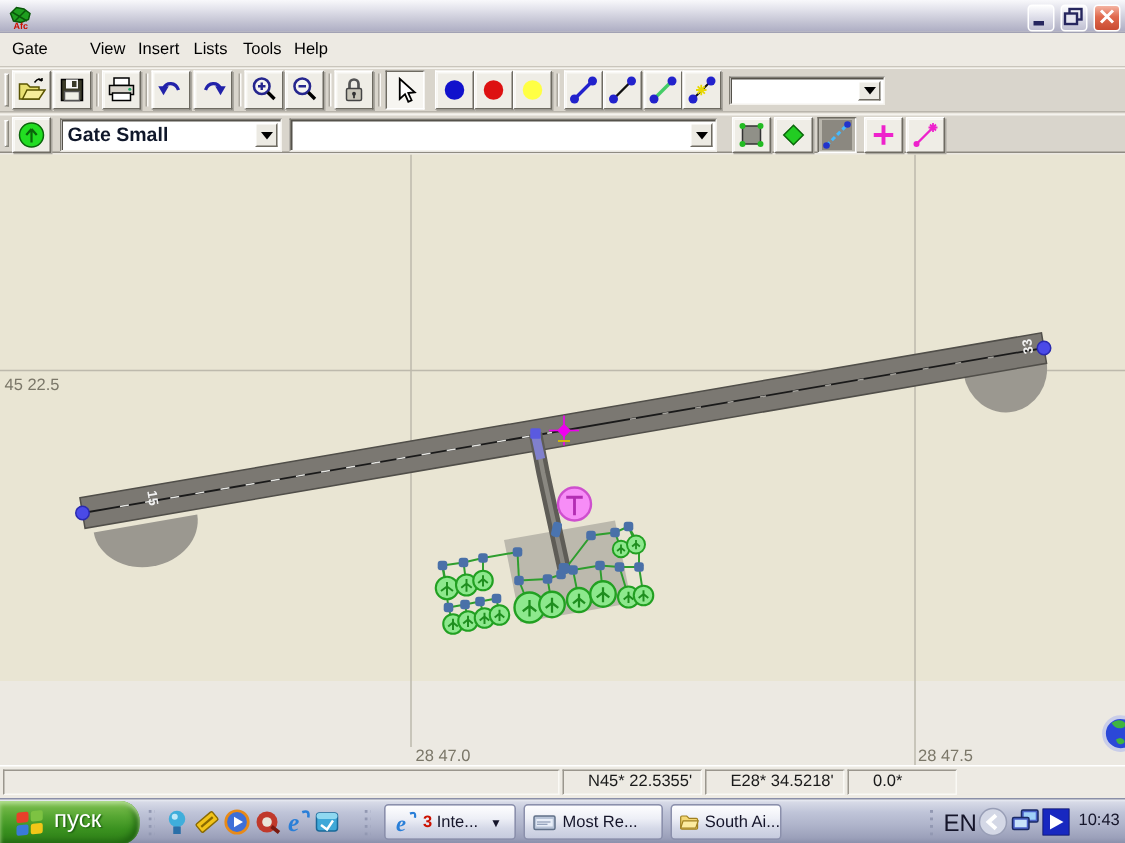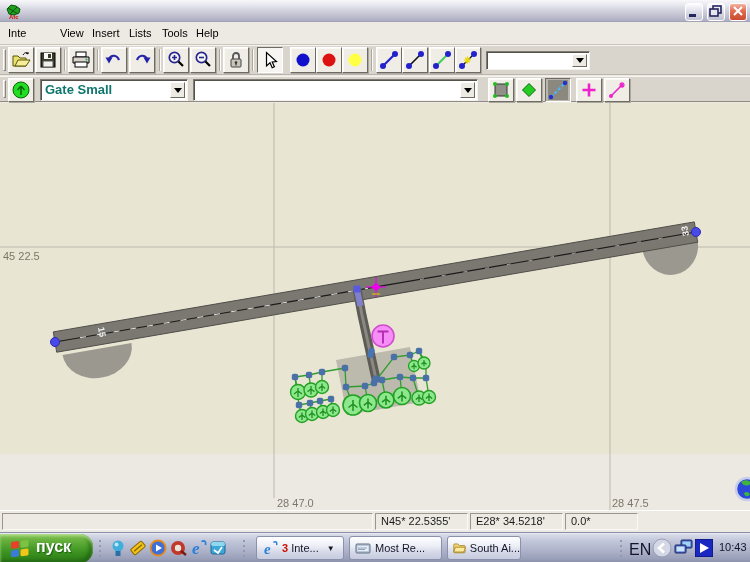--- a/index.html
+++ b/index.html
@@ -15,23 +15,23 @@
 #tb2{top:76px;height:26px;border-top:1px solid #F5F3EE;border-bottom:1px solid #8F8B82;}
 .grip{position:absolute;left:3px;top:3px;bottom:3px;width:3px;border-left:1px solid #FFF;border-top:1px solid #FFF;border-right:1px solid #8A877E;border-bottom:1px solid #8A877E;}
 .tbtn{position:absolute;width:26px;height:26px;background:#EFEDE6;border:1px solid;border-color:#FFFFFF #6E6B62 #6E6B62 #FFFFFF;box-shadow:inset 1px 1px 0 #FAF9F6, 1px 1px 0 #ABA8A0;display:flex;align-items:center;justify-content:center;}
 .tbtn.pressed{background:#F6F5F1;border-color:#6E6B62 #FFFFFF #FFFFFF #6E6B62;box-shadow:none;}
 .tbtn.gpressed{background:#B9B6AD;border-color:#6E6B62 #FFFFFF #FFFFFF #6E6B62;box-shadow:none;}
 .combo{position:absolute;background:#FFF;border:1px solid;border-color:#7E7B72 #F4F2ED #F4F2ED #7E7B72;box-shadow:inset 1px 1px 0 #55524B;}
 .carrow{position:absolute;right:2px;top:2px;bottom:2px;width:15px;background:#ECEAE3;border:1px solid;border-color:#FFFFFF #6E6B62 #6E6B62 #FFFFFF;display:flex;align-items:center;justify-content:center;}
 .carrow:after{content:"";width:0;height:0;border:4px solid transparent;border-top:5px solid #000;margin-top:4px;}
 #canvas{position:absolute;left:0;top:103px;width:750px;height:351px;background:#E9E5D3;}
 #statusbar{position:absolute;left:0;top:510px;width:750px;height:22px;background:#EDEAE3;border-top:1px solid #FFFFFF;font-size:11px;color:#1A1A1A;}
-.scell{position:absolute;top:2px;height:17px;border:1px solid;border-color:#9A968D #FAF9F5 #FAF9F5 #9A968D;padding:1px 0 0 5px;}
+.scell{position:absolute;top:2px;height:17px;border:1px solid;border-color:#9A968D #FAF9F5 #FAF9F5 #9A968D;padding:1px 0 0 16px;}
 #taskbar{position:absolute;left:0;top:532px;width:750px;height:30px;background:linear-gradient(180deg,#EDEFF5 0%,#D7DAE7 6%,#BFC4D8 30%,#AEB3CA 60%,#9BA0BA 88%,#8C91AC 100%);border-top:1px solid #8A8FA8;}
-#startbtn{position:absolute;left:0;top:1px;width:93px;height:29px;border-radius:0 13px 13px 0;background:linear-gradient(180deg,#83C253 0%,#57A733 35%,#3A911F 65%,#2D7D17 100%);box-shadow:inset 0 2px 3px #B5E092, inset -3px -2px 5px #1E6210;color:#FFF;font-weight:bold;font-size:16px;}
+#startbtn{position:absolute;left:0;top:1px;width:93px;height:29px;border-radius:0 13px 13px 0;background:linear-gradient(180deg,#83C253 0%,#57A733 35%,#3A911F 65%,#2D7D17 100%);box-shadow:inset 0 2px 3px #B5E092, inset -3px -2px 5px #1E6210;color:#FFF;font-weight:normal;font-size:16px;}
 .tkbtn{position:absolute;top:3px;height:24px;border-radius:3px;border:1px solid #8B90AC;background:linear-gradient(180deg,#FEFEFF 0%,#EDEFF6 40%,#D4D8E7 70%,#C6CBDE 100%);font-size:11px;color:#15152A;display:flex;align-items:center;overflow:hidden;white-space:nowrap;}
 .tkbtn.pressed{background:linear-gradient(180deg,#7F8798 0%,#8C94A5 50%,#9AA2B2 100%);border-color:#6A7088;color:#F2F2F5;box-shadow:inset 1px 1px 2px #5A6070;}
 .vsep{position:absolute;top:3px;height:22px;width:2px;border-left:1px solid #ABA79E;border-right:1px solid #FBFAF7;}
 .qsep{position:absolute;top:7px;width:4px;height:18px;background-image:radial-gradient(circle at 1px 1px,#9298B2 1px,transparent 1.2px);background-size:4px 5px;}
 </style></head>
 <body>
 <div id="titlebar">
 <svg style="position:absolute;left:5px;top:3px" width="17" height="17" viewBox="0 0 17 17">
 <path d="M2 6 L6 2 L11 3 L15 6 L14 10 L9 12 L4 11 Z" fill="#1F9E1F" stroke="#0A570A" stroke-width="1"></path>
 <path d="M3 5 L13 11 M12 4 L5 11" stroke="#0A570A" stroke-width="1"></path>
@@ -42,21 +42,21 @@
       </svg></div>
 <div id="btnmax" class="wbtn" style="left:707px;"><svg width="16" height="14" viewBox="0 0 16 14">
         <rect x="5" y="2" width="8" height="7" fill="none" stroke="#26265E" stroke-width="1.6"></rect>
         <rect x="2" y="5" width="8" height="7" fill="#E6E6F0" stroke="#26265E" stroke-width="1.6"></rect>
       </svg></div>
 <div id="btnclose" class="wbtn" style="left:729px;"><svg width="16" height="14" viewBox="0 0 16 14">
         <path d="M4 3 L12 11 M12 3 L4 11" stroke="#FFF" stroke-width="2"></path>
       </svg></div>
 </div>
 <div id="menubar">
-<span class="mi" style="left:8px;">Inte</span>
+<span class="mi" style="left:8px;">Gate</span>
 <span class="mi" style="left:43px;margin-top:36px;">Edit</span>
 <span class="mi" style="left:60px;">View</span>
 <span class="mi" style="left:92px;">Insert</span>
 <span class="mi" style="left:129px;">Lists</span>
 <span class="mi" style="left:162px;">Tools</span>
 <span class="mi" style="left:196px;">Help</span>
 </div>
 <div id="tb1" class="trow">
     <div class="grip"></div>
     <div class="vsep" style="left:64px;"></div>
@@ -176,21 +176,21 @@
     </div>
 </div>
 <div id="tb2" class="trow">
     <div class="grip"></div>
 <div class="tbtn" style="left:8px;top:1px;height:24px;">
       <svg width="18" height="18">
         <circle cx="9" cy="9" r="8" fill="#22DD22" stroke="#0A660A"></circle>
         <path d="M9 14 L9 6 M9 5 L5.5 9 M9 5 L12.5 9" stroke="#0A660A" stroke-width="1.5" fill="none"></path>
       </svg>
     </div>
-<div class="combo" style="left:40px;top:2px;width:148px;height:22px;font-size:13px;font-weight:bold;color:#0f766e;">
+<div class="combo" style="left:40px;top:2px;width:148px;height:22px;font-size:13px;font-weight:bold;color:#0f172a;">
       <span style="position:absolute;left:4px;top:2px;">Gate Small</span>
       <div class="carrow"></div>
     </div>
 <div class="combo" style="left:193px;top:2px;width:285px;height:22px;">
       <div class="carrow"></div>
     </div>
 <div class="tbtn" style="left:488px;top:1px;height:24px;">
       <svg width="18" height="18">
         <rect x="3" y="3" width="12" height="12" fill="#909088" stroke="#333"></rect>
         <circle cx="3" cy="3" r="2" fill="#22BB22"></circle>

